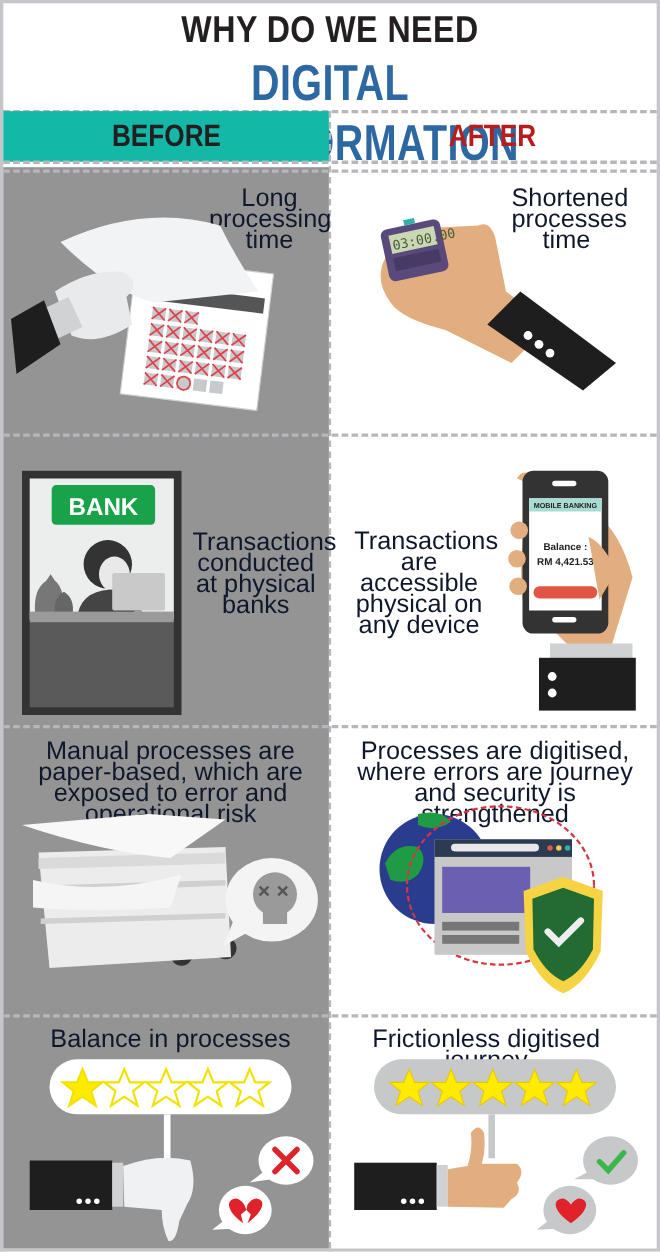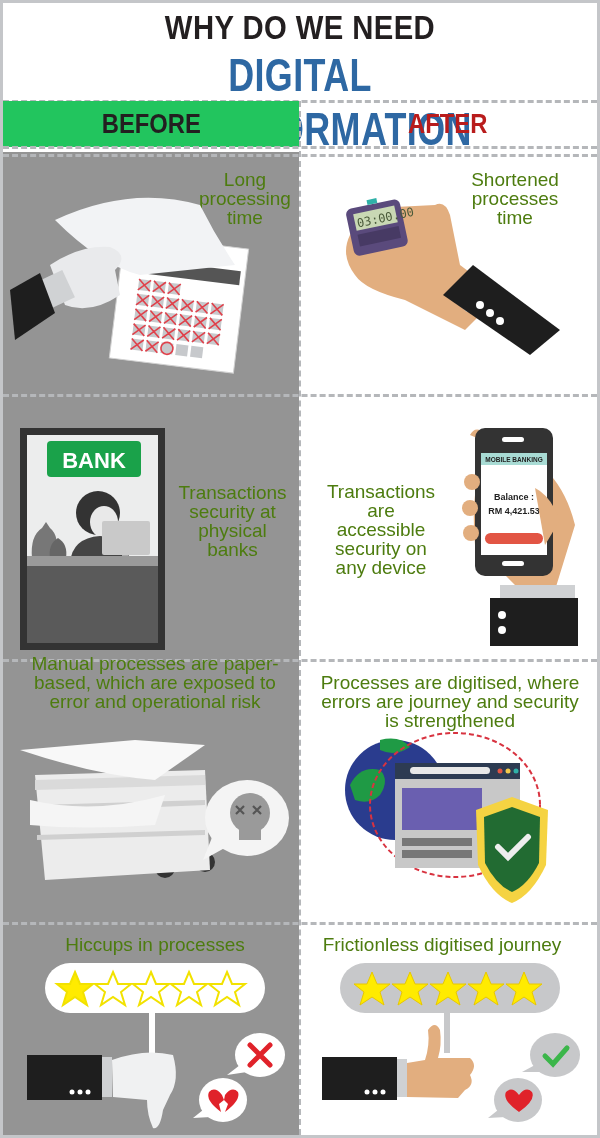--- a/index.html
+++ b/index.html
@@ -3,27 +3,27 @@
 <meta charset="utf-8">
 <style>
   * { box-sizing: border-box; margin: 0; padding: 0; }
   html, body { width: 600px; height: 1138px; background: #fff; overflow: hidden; }
   body { font-family: "Liberation Sans", "DejaVu Sans", sans-serif; position: relative; }
   .frame { position: absolute; left: 0; top: 0; width: 600px; height: 1138px; border: 3px solid #c4c6c9; }
   .title { position: absolute; left: 0; width: 600px; text-align: center; font-weight: bold; }
   .title1 { top: 8px; font-size: 34px; color: #231f20; letter-spacing: 0.5px; transform: scaleX(0.86); }
   .title2 { top: 48px; font-size: 46px; color: #2e68a3; letter-spacing: 0.5px; transform: scaleX(0.78); }
   .hdr { position: absolute; top: 101px; height: 46px; display: flex; align-items: center; justify-content: center; font-weight: bold; font-size: 28px; }
-  .hdr.before { left: 3px; width: 296px; background: #22c55e; color: #231f20; }
+  .hdr.before { left: 3px; width: 296px; background: #14b8a6; color: #231f20; }
   .hdr.after { left: 299px; width: 298px; color: #b91c1c; }
   .hdr span { transform: scaleX(0.85); display: inline-block; }
   .dash { position: absolute; height: 0; border-top: 3px dashed #b5b7ba; }
   .col-before { position: absolute; left: 3px; top: 152px; width: 296px; height: 983px; background: #949494; }
   .vsplit { position: absolute; left: 299px; top: 101px; width: 0; height: 1034px; border-left: 2px dashed #b5b7ba; }
-  .cap { position: absolute; color: #4d7c0f; font-size: 19px; line-height: 19px; text-align: center; }
+  .cap { position: absolute; color: #0f172a; font-size: 23px; line-height: 19px; text-align: center; }
   svg { position: absolute; overflow: visible; }
 </style>
 </head>
 <body>
 
 <div class="frame"></div>
 
 <div class="title title1">WHY DO WE NEED</div>
 <div class="title title2">DIGITAL TRANSFORMATION</div>
 
@@ -117,23 +117,23 @@
   <circle cx="78" cy="85" r="22" fill="#333"></circle>
   <ellipse cx="84" cy="94" rx="14" ry="16" fill="#e9e9e9"></ellipse>
   <path d="M50 135 Q52 110 80 108 Q108 110 110 135Z" fill="#444"></path>
   <rect x="82" y="93" width="48" height="34" rx="2" fill="#c9c9c9"></rect>
   <rect x="102" y="127" width="6" height="8" fill="#aaa"></rect>
   <path d="M12 130 Q10 108 22 100 L26 94 L30 100 Q40 108 36 130Z" fill="#777"></path>
   <path d="M30 130 Q28 116 38 110 Q48 116 46 130Z" fill="#666"></path>
   <rect x="7" y="128" width="131" height="10" fill="#9a9a9a"></rect>
   <rect x="7" y="138" width="131" height="77" fill="#5a5a5a"></rect>
 </svg>
-<div class="cap" style="left:175px;top:483px;width:115px;">Transactions security at physical banks</div>
-
-<div class="cap" style="left:322px;top:482px;width:118px;">Transactions are accessible security on any device</div>
+<div class="cap" style="left:175px;top:483px;width:115px;">Transactions conducted at physical banks</div>
+
+<div class="cap" style="left:322px;top:482px;width:118px;">Transactions are accessible physical on any device</div>
 <svg style="left:460px;top:425px;" width="125" height="225" viewBox="0 0 125 225">
   <path d="M10 10 Q15 0 25 8 L25 40 Q10 60 15 120 L60 165 L95 165 L115 100 Q105 60 80 40 Z" fill="#e2ae7f"></path>
   <rect x="15" y="3" width="78" height="148" rx="10" fill="#333"></rect>
   <rect x="21" y="28" width="66" height="102" fill="#fff"></rect>
   <rect x="21" y="28" width="66" height="12" fill="#a8dbd4"></rect>
   <text x="54" y="37" font-size="6.5" font-weight="bold" fill="#222" text-anchor="middle" font-family="Liberation Sans, sans-serif">MOBILE BANKING</text>
   <rect x="42" y="12" width="22" height="5" rx="2.5" fill="#fff"></rect>
   <rect x="42" y="136" width="22" height="5" rx="2.5" fill="#fff"></rect>
   <text x="54" y="75" font-size="9" font-weight="bold" fill="#222" text-anchor="middle" font-family="Liberation Sans, sans-serif">Balance :</text>
   <text x="54" y="89" font-size="9" font-weight="bold" fill="#222" text-anchor="middle" font-family="Liberation Sans, sans-serif">RM 4,421.53</text>
@@ -141,21 +141,21 @@
   <path d="M75 63 Q90 70 100 95 L85 120 Z" fill="#e2ae7f"></path>
   <circle cx="12" cy="57" r="8" fill="#e2ae7f"></circle>
     <circle cx="10" cy="83" r="8" fill="#e2ae7f"></circle>
     <circle cx="11" cy="108" r="8" fill="#e2ae7f"></circle>
   <rect x="40" y="160" width="75" height="16" fill="#cfd1d3"></rect>
   <rect x="30" y="173" width="88" height="48" fill="#1e1e1e"></rect>
   <circle cx="42" cy="190" r="4" fill="#fff"></circle>
     <circle cx="42" cy="205" r="4" fill="#fff"></circle>
 </svg>
 
-<div class="cap" style="left:25px;top:654px;width:260px;">Manual processes are paper-based, which are exposed to error and operational risk</div>
+<div class="cap" style="left:25px;top:673px;width:260px;">Manual processes are paper-based, which are exposed to error and operational risk</div>
 <svg style="left:15px;top:740px;" width="275" height="160" viewBox="0 0 275 160">
   <ellipse cx="150" cy="128" rx="10" ry="10" fill="#333"></ellipse>
   <ellipse cx="190" cy="122" rx="10" ry="10" fill="#333"></ellipse>
   <path d="M20 35 L190 30 L195 130 L30 140Z" fill="#ececec"></path>
   <path d="M20 40 L190 35 L190 45 L20 50Z" fill="#dadada"></path>
   <path d="M22 65 L190 60 L190 65 L22 72Z" fill="#d0d0d0"></path>
   <path d="M22 95 L190 90 L190 95 L22 100Z" fill="#d0d0d0"></path>
   <path d="M5 10 L120 0 L190 5 L140 40 Q80 35 5 10Z" fill="#f8f8f8"></path>
   <path d="M15 60 Q80 75 150 55 L140 85 Q70 90 15 85Z" fill="#f5f5f5"></path>
   <ellipse cx="232" cy="78" rx="42" ry="38" fill="#f4f4f4"></ellipse>
@@ -181,21 +181,21 @@
     <circle cx="168" cy="36" r="2.5" fill="#f2c94c"></circle>
     <circle cx="176" cy="36" r="2.5" fill="#2fb1a8"></circle>
   <rect x="62" y="53" width="80" height="42" fill="#6a5fb0"></rect>
   <rect x="62" y="103" width="70" height="8" fill="#777"></rect>
   <rect x="62" y="115" width="70" height="8" fill="#777"></rect>
   <path d="M172 62 L208 75 L206 130 Q192 160 172 168 Q152 160 138 130 L136 75Z" fill="#f5d342"></path>
   <path d="M172 72 L200 82 L199 128 Q188 150 172 157 Q156 150 145 128 L144 82Z" fill="#226b32"></path>
   <path d="M158 112 L168 122 L188 102" stroke="#eee" stroke-width="6" fill="none" stroke-linecap="round"></path>
 </svg>
 
-<div class="cap" style="left:40px;top:935px;width:230px;">Hiccups in processes</div>
+<div class="cap" style="left:40px;top:935px;width:230px;">Balance in processes</div>
 <svg style="left:25px;top:960px;" width="270" height="170" viewBox="0 0 270 170">
   <rect x="20" y="3" width="220" height="50" rx="25" fill="#fff"></rect>
   <g fill="#ffffff" stroke="#f2e200" stroke-width="2">
     <polygon id="s1" points="50,12 55,24 68,24 58,32 62,45 50,37 38,45 42,32 32,24 45,24" fill="#ffeb00"></polygon>
     <polygon points="88,12 93,24 106,24 96,32 100,45 88,37 76,45 80,32 70,24 83,24"></polygon>
     <polygon points="126,12 131,24 144,24 134,32 138,45 126,37 114,45 118,32 108,24 121,24"></polygon>
     <polygon points="164,12 169,24 182,24 172,32 176,45 164,37 152,45 156,32 146,24 159,24"></polygon>
     <polygon points="202,12 207,24 220,24 210,32 214,45 202,37 190,45 194,32 184,24 197,24"></polygon>
   </g>
   <rect x="124" y="53" width="6" height="45" fill="#fff"></rect>

